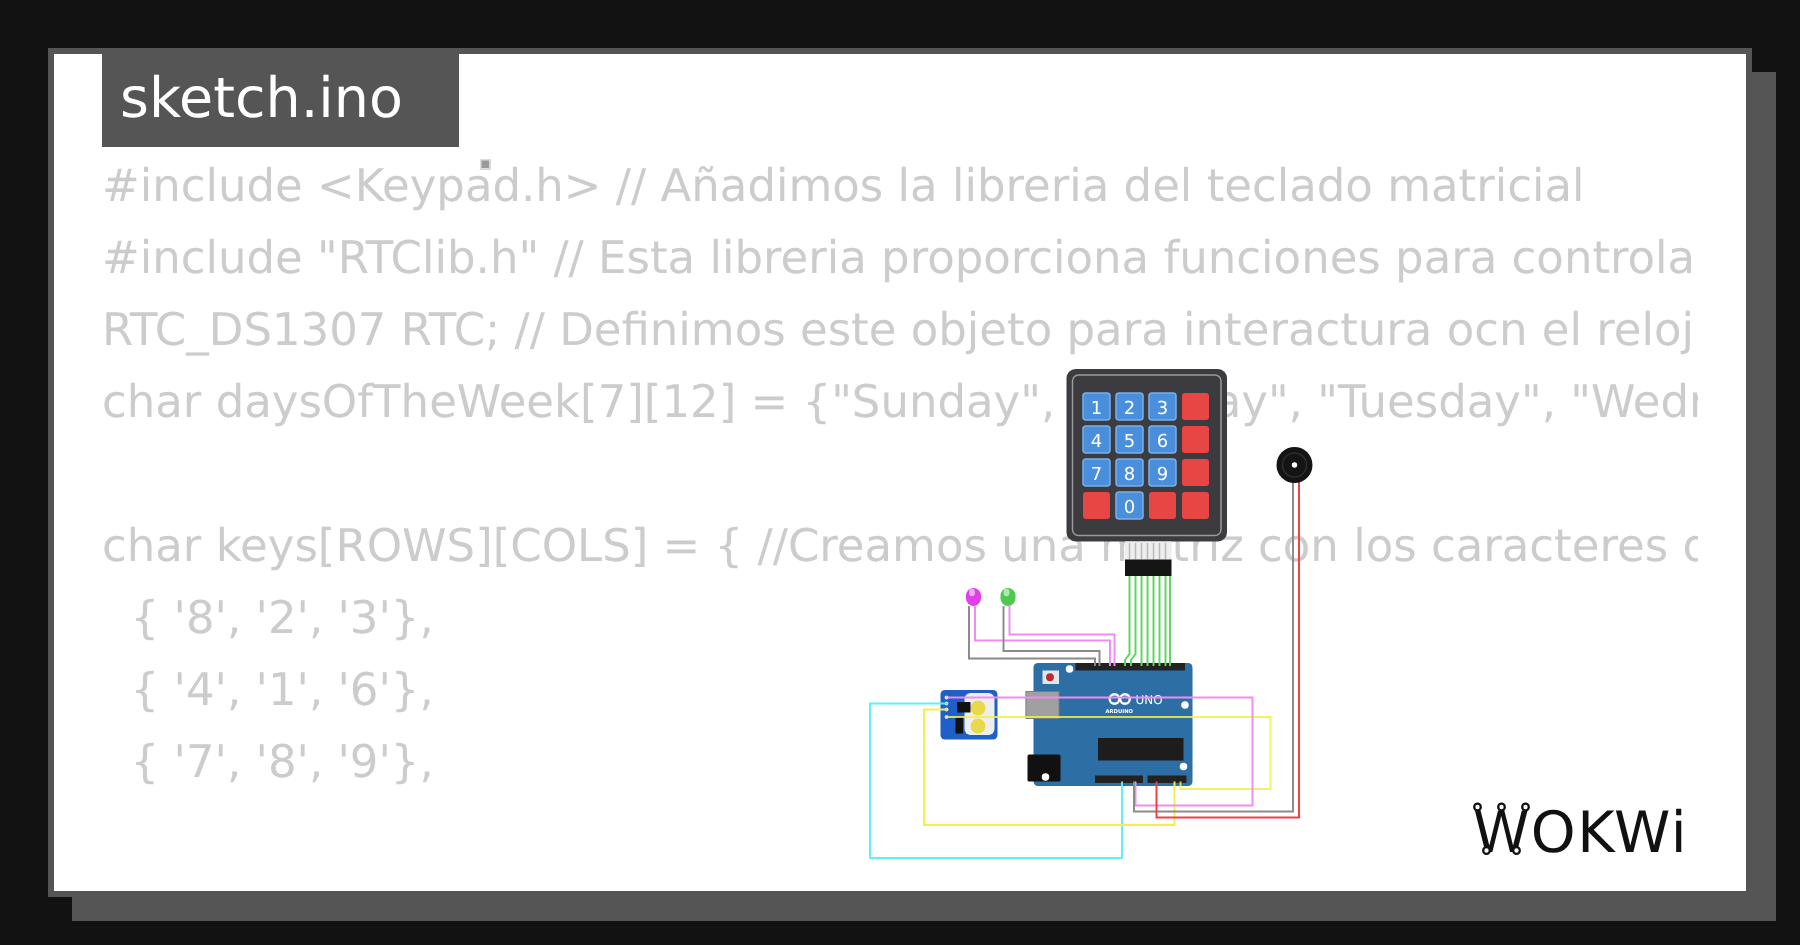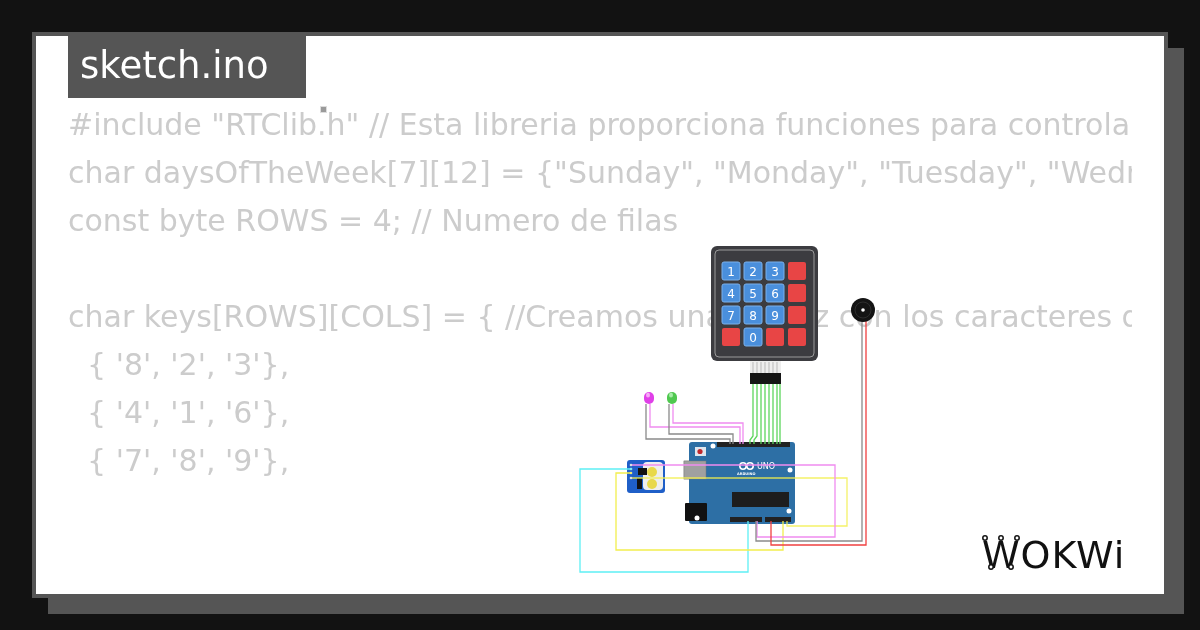--- a/index.html
+++ b/index.html
@@ -40,23 +40,24 @@
 <body>
 
 <div class="shadow"></div>
 <div class="frame"></div>
 
 <div class="tab">
   <span>sketch.ino</span>
 </div>
 
 <div class="code">
+  <div class="code-line">#include &lt;Keypad.h&gt; // Añadimos la libreria del teclado matricial</div>
   <div class="code-line">#include "RTClib.h" // Esta libreria proporciona funciones para controlar</div>
+  <div class="code-line">RTC_DS1307 RTC; // Definimos este objeto para interactura ocn el reloj</div>
   <div class="code-line">char daysOfTheWeek[7][12] = {"Sunday", "Monday", "Tuesday", "Wednesday"</div>
-  <div class="code-line">const byte ROWS = 4; // Numero de filas</div>
   <div class="code-line"></div>
   <div class="code-line">char keys[ROWS][COLS] = { //Creamos una matriz con los caracteres de</div>
   <div class="code-line">  { '8', '2', '3'},</div>
   <div class="code-line">  { '4', '1', '6'},</div>
   <div class="code-line">  { '7', '8', '9'},</div>
 </div>
 
 <div class="cursor-mark"></div>
 
 <svg class="circuit" viewBox="0 0 1200 630">

